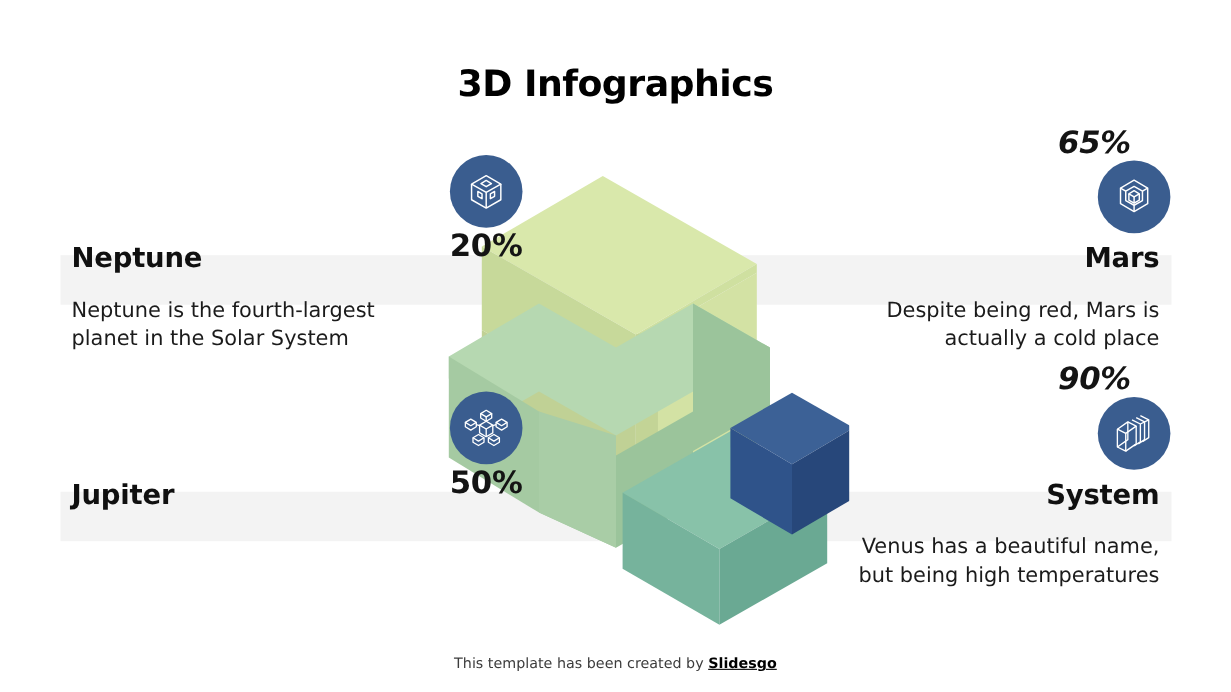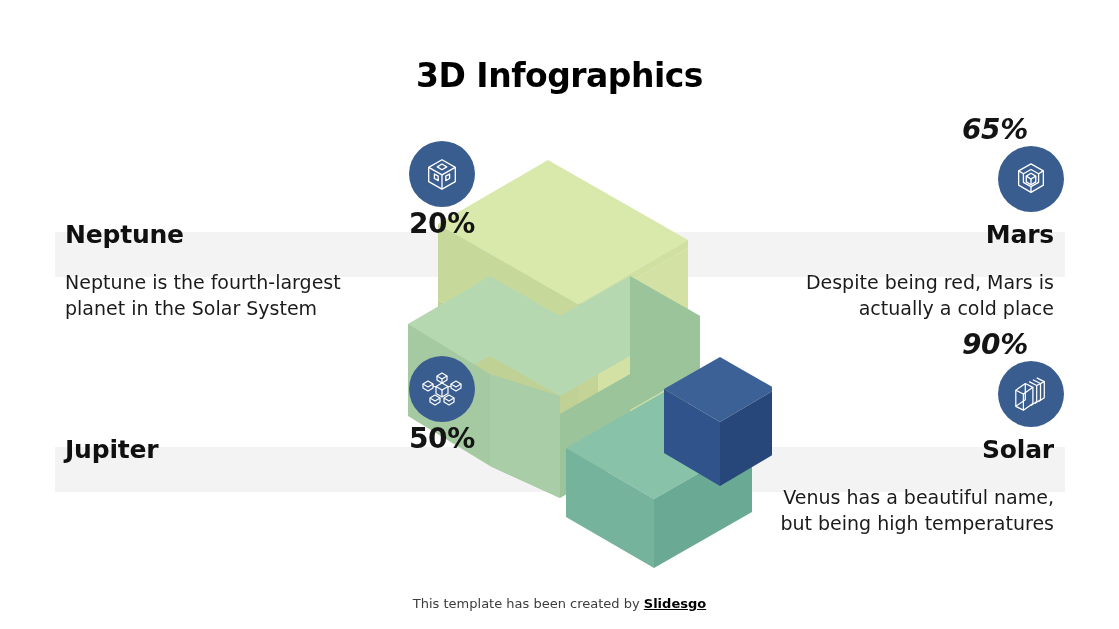--- a/index.html
+++ b/index.html
@@ -256,21 +256,21 @@
           <polyline points="4,16 12,20 22,13 14,9"></polyline>
           <polyline points="12,20 12,37 4,33"></polyline>
           <polyline points="12,37 22,30 22,13"></polyline>
           <polyline points="18,7 26,11 26,28 20,32"></polyline>
           <polyline points="22,5 30,9 30,26 24,30"></polyline>
           <polyline points="26,3 34,7 34,24 28,28"></polyline>
           <line x1="26" y1="11" x2="34" y2="7"></line>
         </svg>
       </div>
     </div>
-    <div class="planet-name">Solar</div>
+    <div class="planet-name">System</div>
     <div class="planet-desc">Venus has a beautiful name, but being high temperatures</div>
   </div>
 
   <div id="footer">
     <span>This template has been created by </span><a class="brand">Slidesgo</a>
   </div>
 
 </div>
 
 </body></html>

